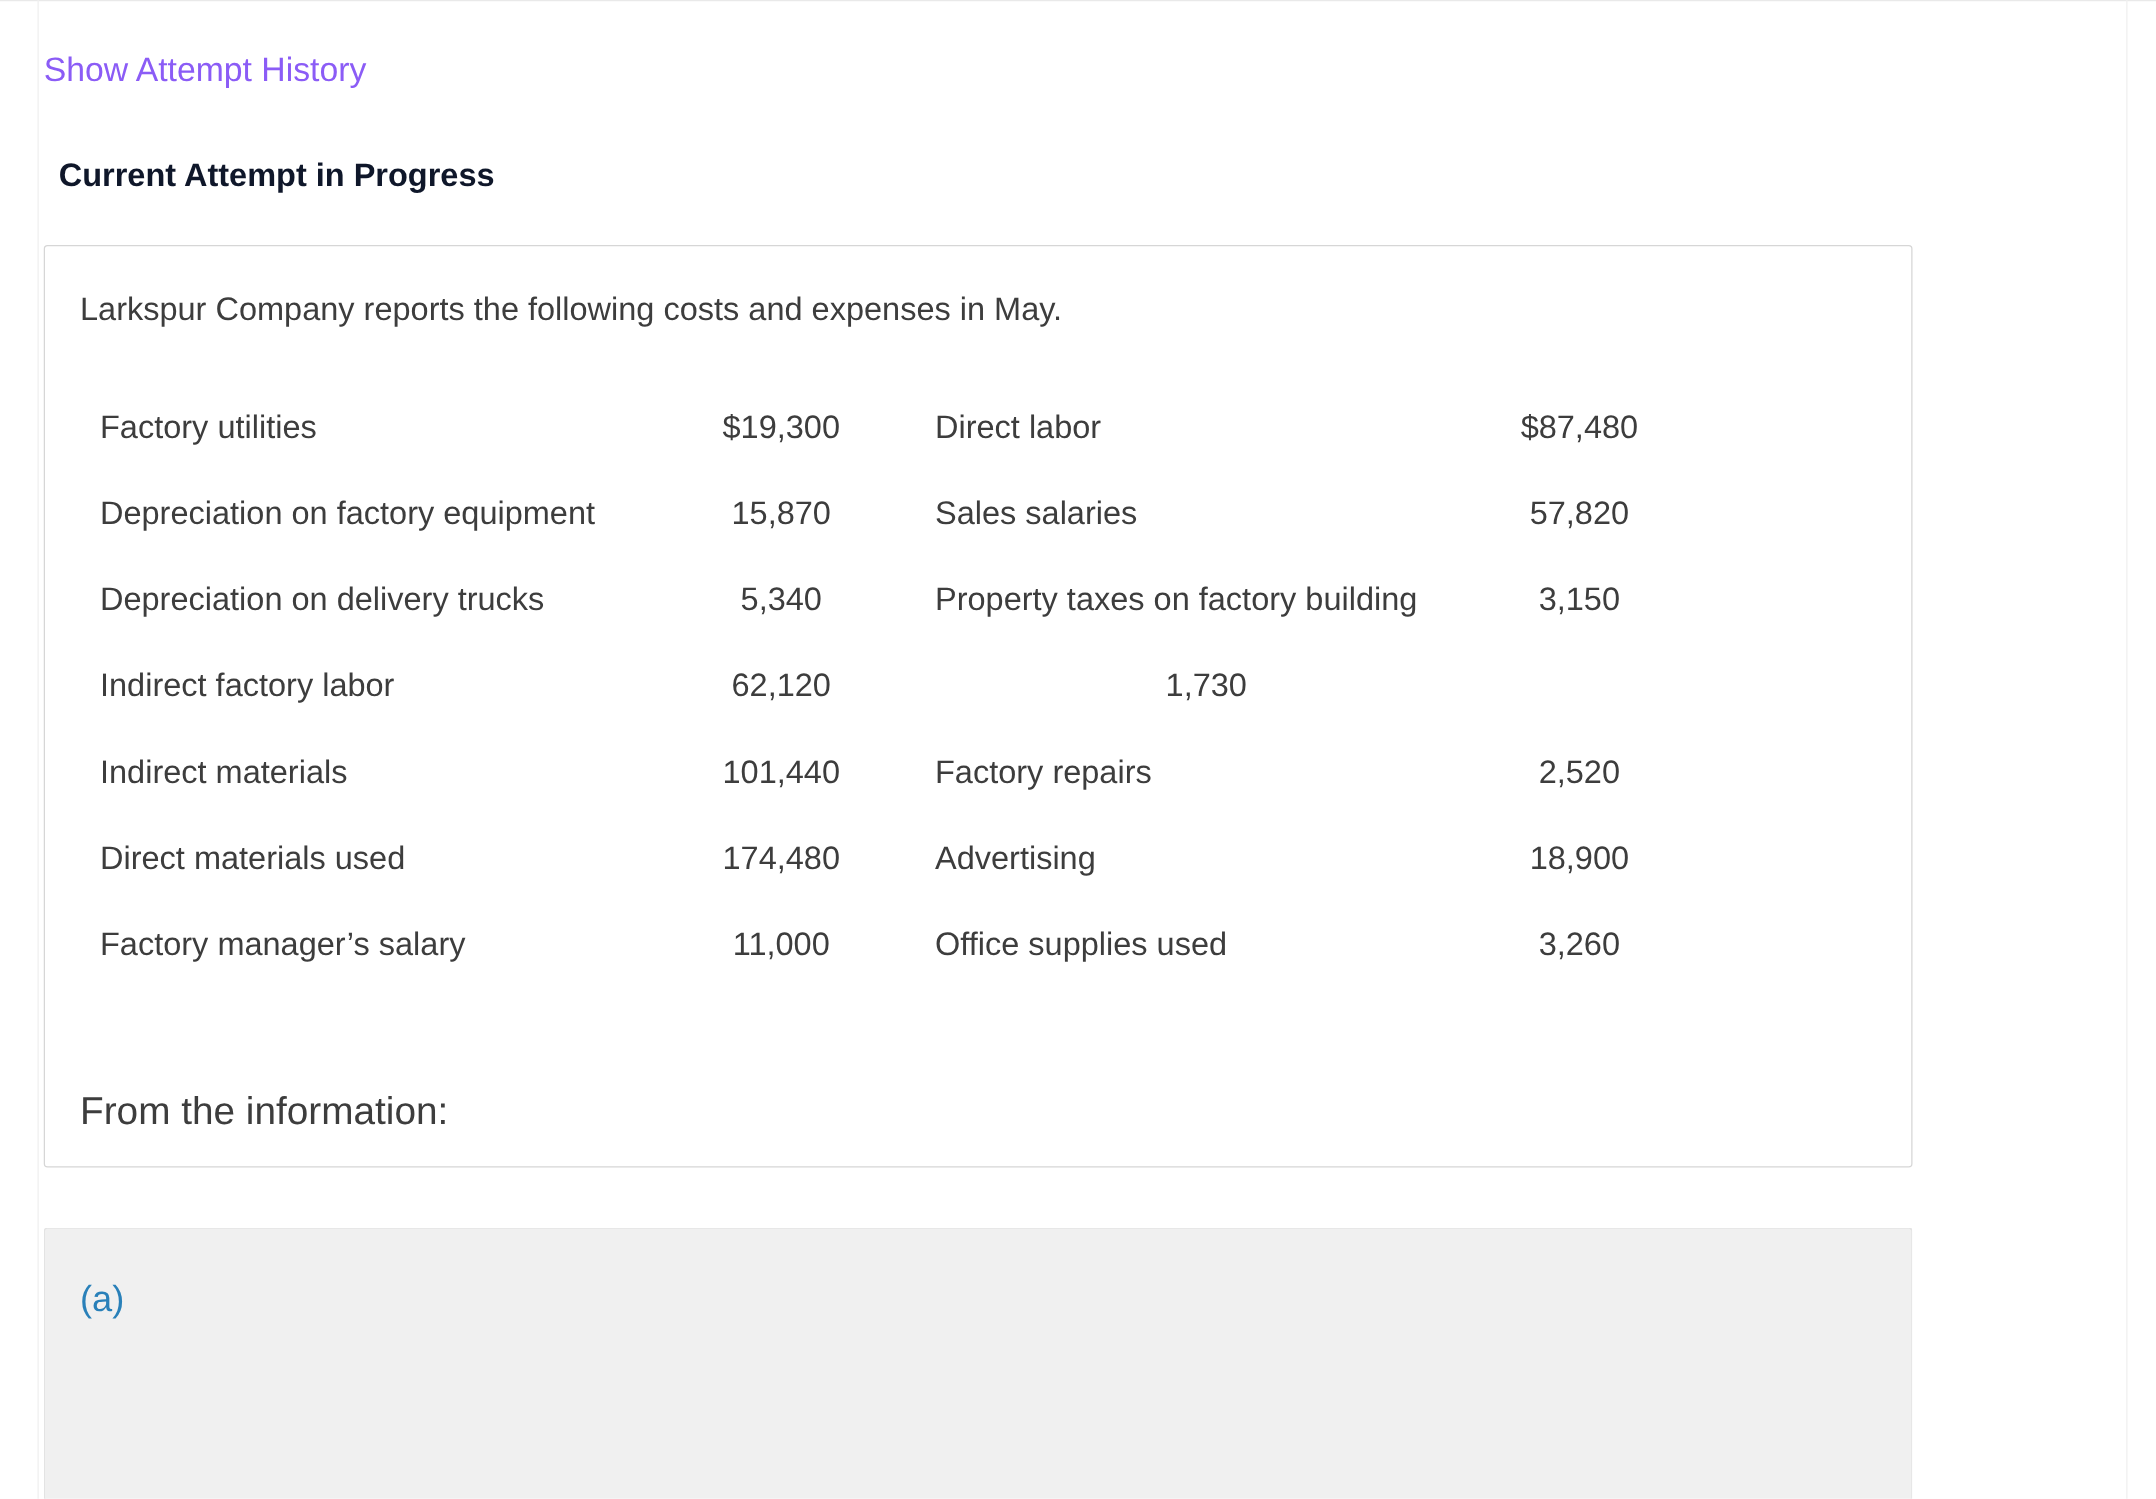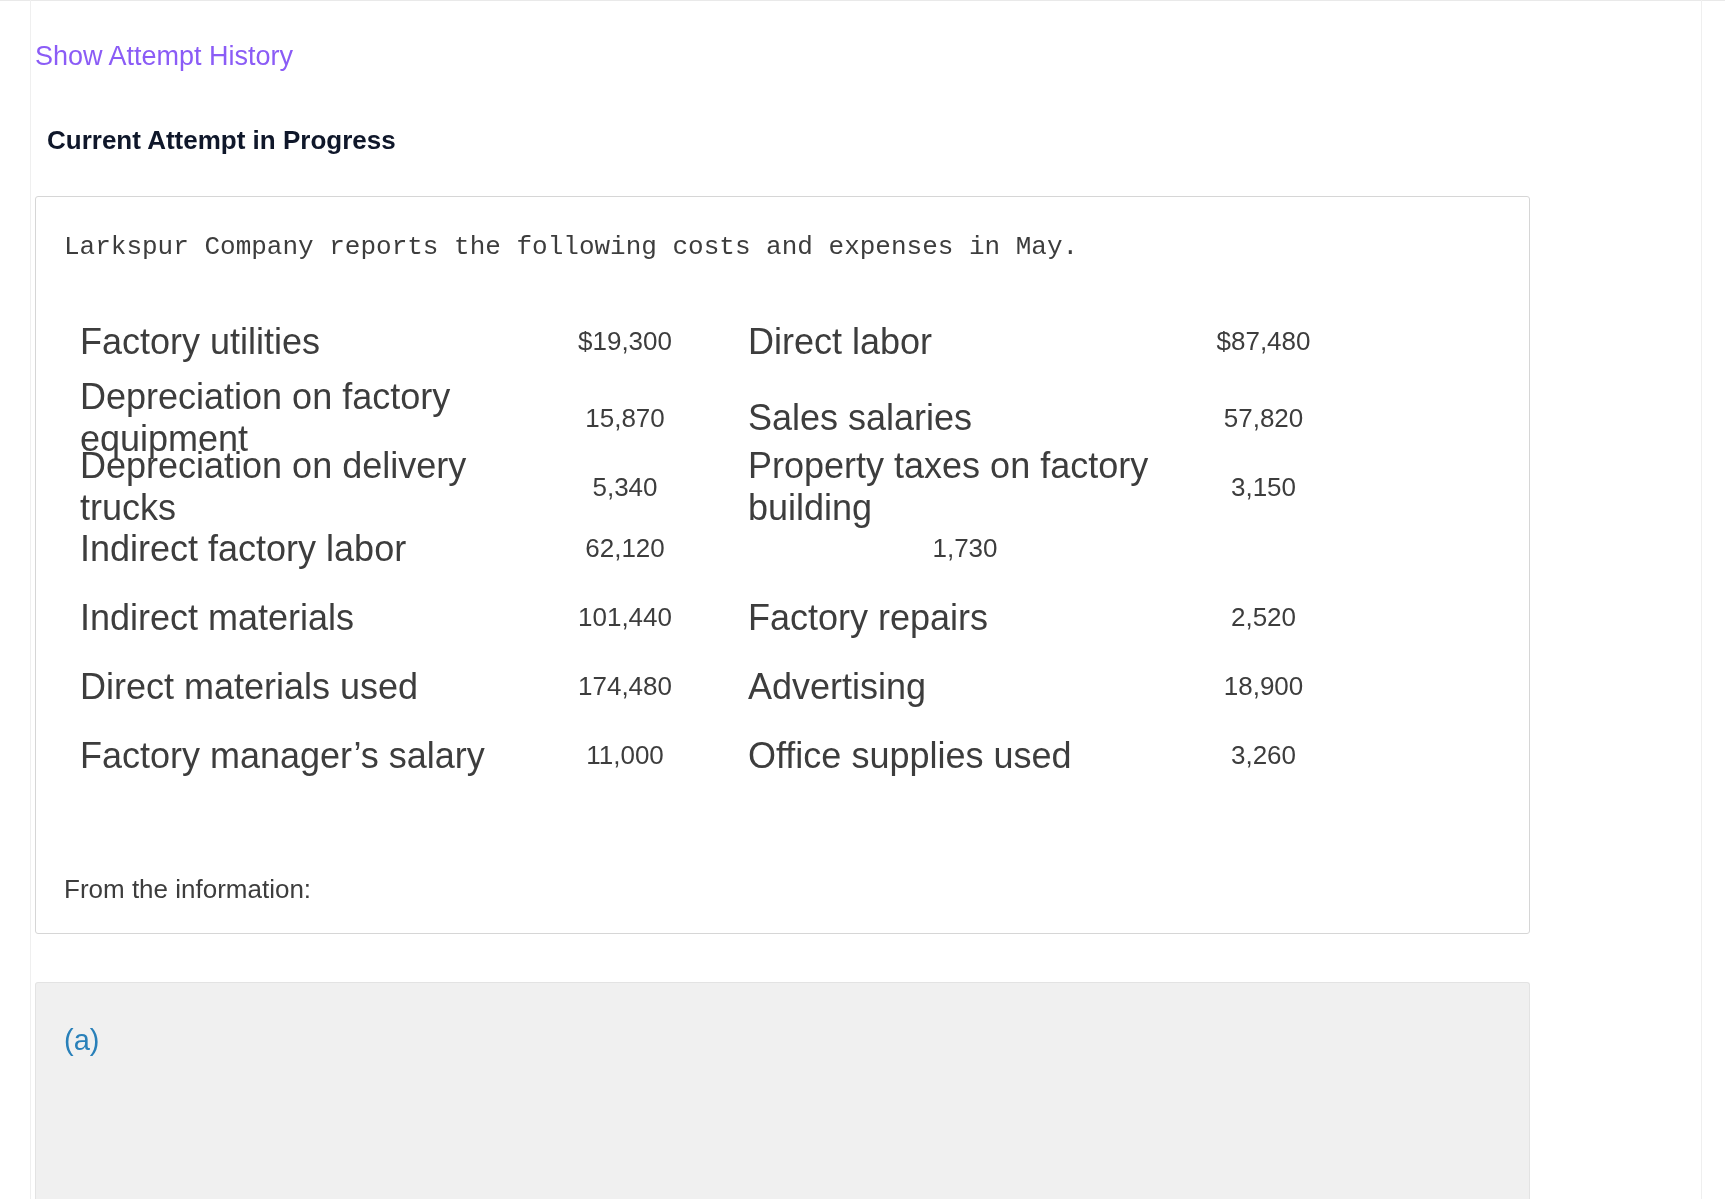--- a/index.html
+++ b/index.html
@@ -41,43 +41,43 @@
   .problem-card {
     position:absolute; left:35px; top:196px;
     width:1495px; height:738px;
     background:#ffffff;
     border:1px solid #d6d6d6;
     border-radius:3px;
     padding:34px 28px 0 28px;
   }
 
   .intro {
-    font-size:26px; line-height:32px; color:#3d3d3d;font-family:Liberation Mono, monospace;
+    font-size:26px; line-height:32px; color:#3d3d3d;
   }
 
   .cost-table {
     margin-top:44px; margin-left:16px;
   }
   .cost-row {
     display:grid;
     grid-template-columns:480px 130px 58px 434px 163px;
     align-items:center;
     height:69px;
   }
   .cost-label {
-    font-size:36px; color:#3d3d3d;
+    font-size:26px; color:#3d3d3d;
   }
   .cost-value {
     font-size:26px; color:#3d3d3d; text-align:center;
   }
   .col-gap { display:block; }
 
   .footer-text {
     margin-top:83px;
-    font-size:26px; line-height:32px; color:#3d3d3d;
+    font-size:31px; line-height:32px; color:#3d3d3d;
   }
 
   .section-a {
     position:absolute; left:35px; top:982px;
     width:1495px; bottom:0;
     background:#f0f0f0;
     border:1px solid #e3e3e3;
     border-bottom:none;
     border-radius:3px 3px 0 0;
     padding:40px 28px 0 28px;

